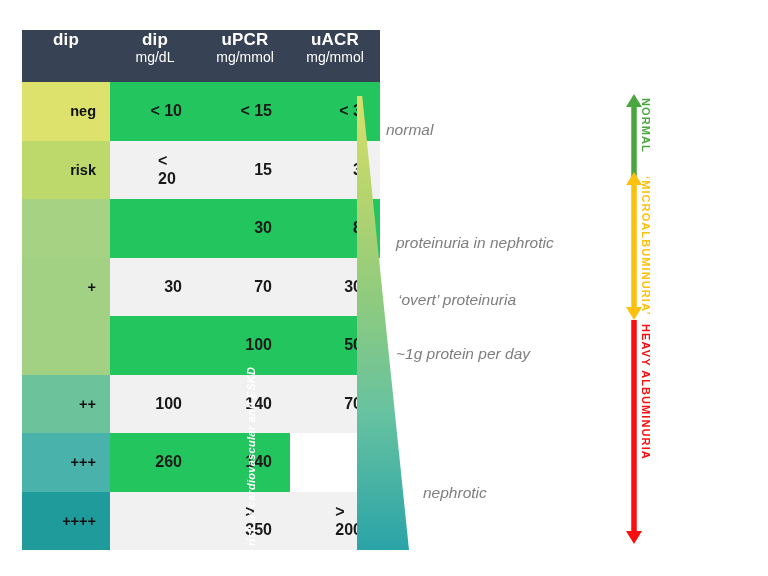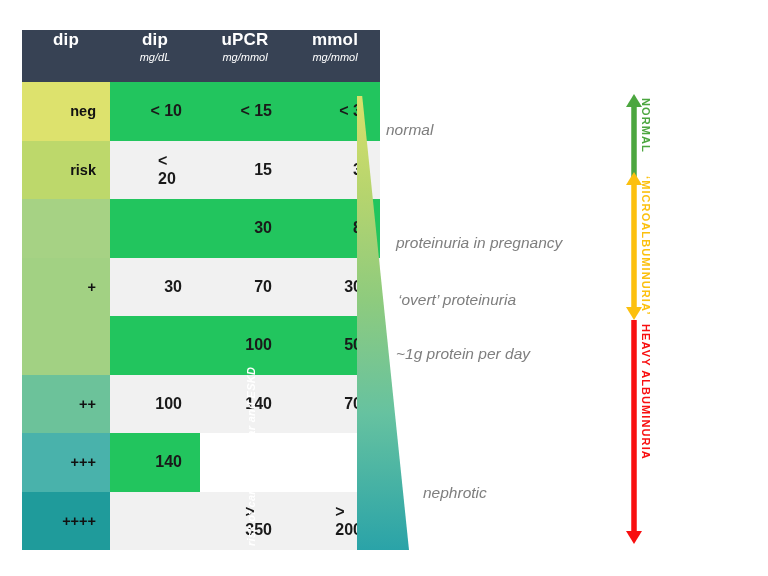--- a/index.html
+++ b/index.html
@@ -16,21 +16,21 @@
     display:flex;height:52px;background:#374254;color:#ffffff;
     align-items:flex-start;
   }
   .thead .cell{padding-bottom:4px;}
   .cell{box-sizing:border-box;}
   .c-dip{width:88px;}
   .c-num{width:90px;}
   .thead .c-dip{text-align:center;}
   .thead .c-num{text-align:center;}
   .h-main{font-size:17px;font-weight:bold;letter-spacing:.2px;line-height:20px;}
-  .h-sub{font-size:11px;font-style:italic;line-height:14px;font-weight:normal;}
+  .h-sub{font-size:14px;line-height:14px;font-weight:normal;}
 
   .trow{display:flex;height:58.5px;align-items:center;}
   .trow .c-dip{
     height:58.5px;display:flex;align-items:center;justify-content:flex-end;
     padding-right:14px;font-size:14.5px;font-weight:bold;color:#111;
     box-sizing:border-box;
   }
   .trow .c-num{
     height:58.5px;display:flex;align-items:center;justify-content:flex-end;
     padding-right:18px;font-size:16px;font-weight:bold;color:#1a1a1a;
@@ -84,21 +84,21 @@
       </div>
       <div class="cell c-num">
         <div class="h-main">dip</div>
         <div class="h-sub">mg/dL</div>
       </div>
       <div class="cell c-num">
         <div class="h-main">uPCR</div>
         <div class="h-sub">mg/mmol</div>
       </div>
       <div class="cell c-num">
-        <div class="h-main">mmol</div>
+        <div class="h-main">uACR</div>
         <div class="h-sub">mg/mmol</div>
       </div>
     </div>
 
     <div id="tbody">
         <div class="trow row-odd">
           <div class="cell c-dip" style="background: rgb(221, 226, 109);">neg</div>
           <div class="cell c-num">&lt; 10</div>
           <div class="cell c-num">&lt; 15</div>
           <div class="cell c-num">&lt; 3</div>
@@ -128,39 +128,40 @@
           <div class="cell c-num">50</div>
         </div>
         <div class="trow row-even">
           <div class="cell c-dip" style="background: rgb(108, 194, 154);">++</div>
           <div class="cell c-num">100</div>
           <div class="cell c-num">140</div>
           <div class="cell c-num">70</div>
         </div>
         <div class="trow row-odd">
           <div class="cell c-dip" style="background: rgb(73, 178, 171);">+++</div>
+          <div class="cell c-num">260</div>
           <div class="cell c-num">140</div>
         </div>
         <div class="trow row-even">
           <div class="cell c-dip" style="background: rgb(31, 155, 155);">++++</div>
           <div class="cell c-num"></div>
           <div class="cell c-num">&gt; 350</div>
           <div class="cell c-num">&gt; 200</div>
         </div>
       </div>
   </div>
 
   <div class="tri">
     <div class="tri-shape"></div>
     <div class="tri-label">risk of cardiovascular and ESKD</div>
   </div>
 
   <div id="annos">
       <div class="anno" style="left: 386px; top: 121px;">normal</div>
-      <div class="anno" style="left: 396px; top: 234px;">proteinuria in pregnancy</div>
+      <div class="anno" style="left: 396px; top: 234px;">proteinuria in nephrotic</div>
       <div class="anno" style="left: 398px; top: 291px;">‘overt’ proteinuria</div>
       <div class="anno" style="left: 396px; top: 345px;">~1g protein per day</div>
       <div class="anno" style="left: 423px; top: 484px;">nephrotic</div>
     </div>
 
   <div id="arrows">
       <div class="arrow" style="left: 623px; top: 94px;">
         <svg width="22" height="86" viewBox="0 0 22 86">
           <rect x="8.25" y="13" width="5.5" height="73" fill="#4ca63f"></rect>
           <polygon points="11,0 3,13 19,13" fill="#4ca63f"></polygon>

